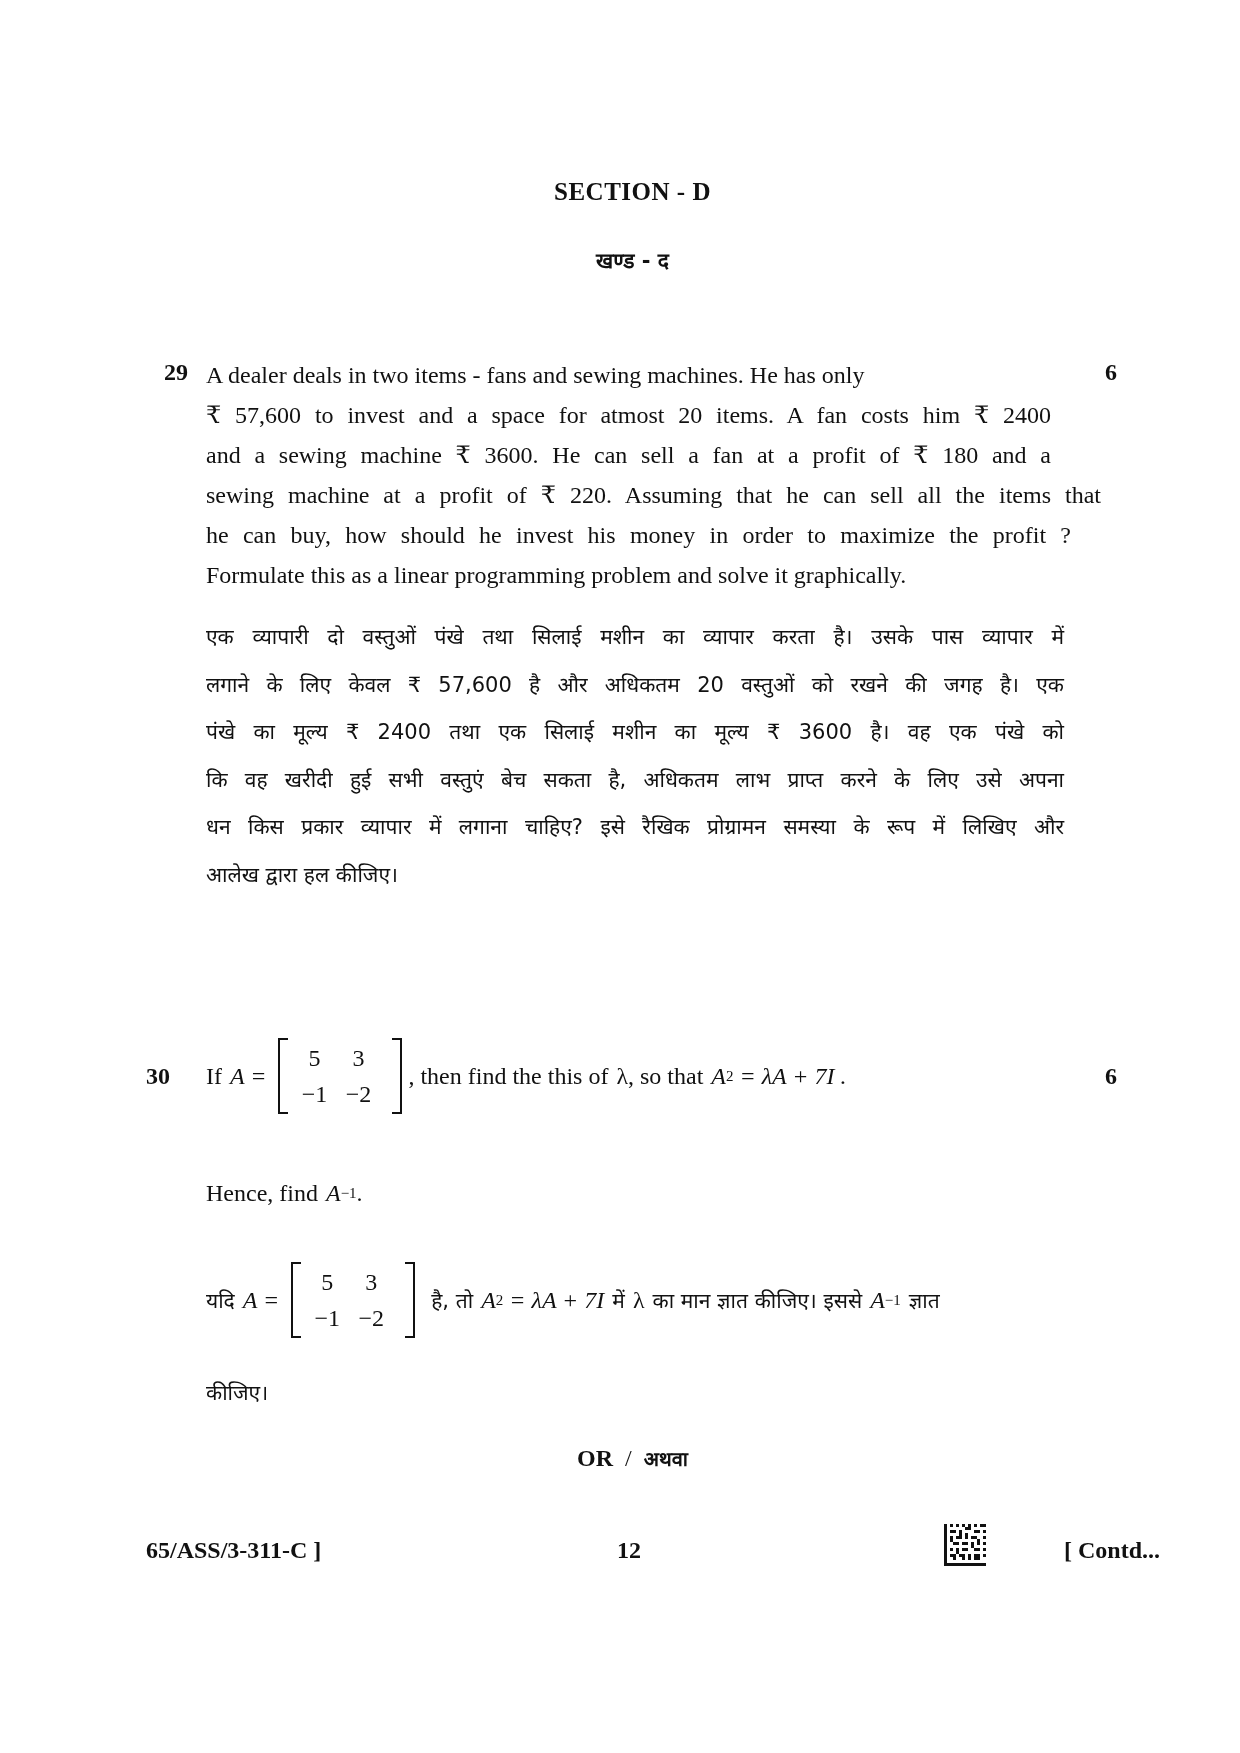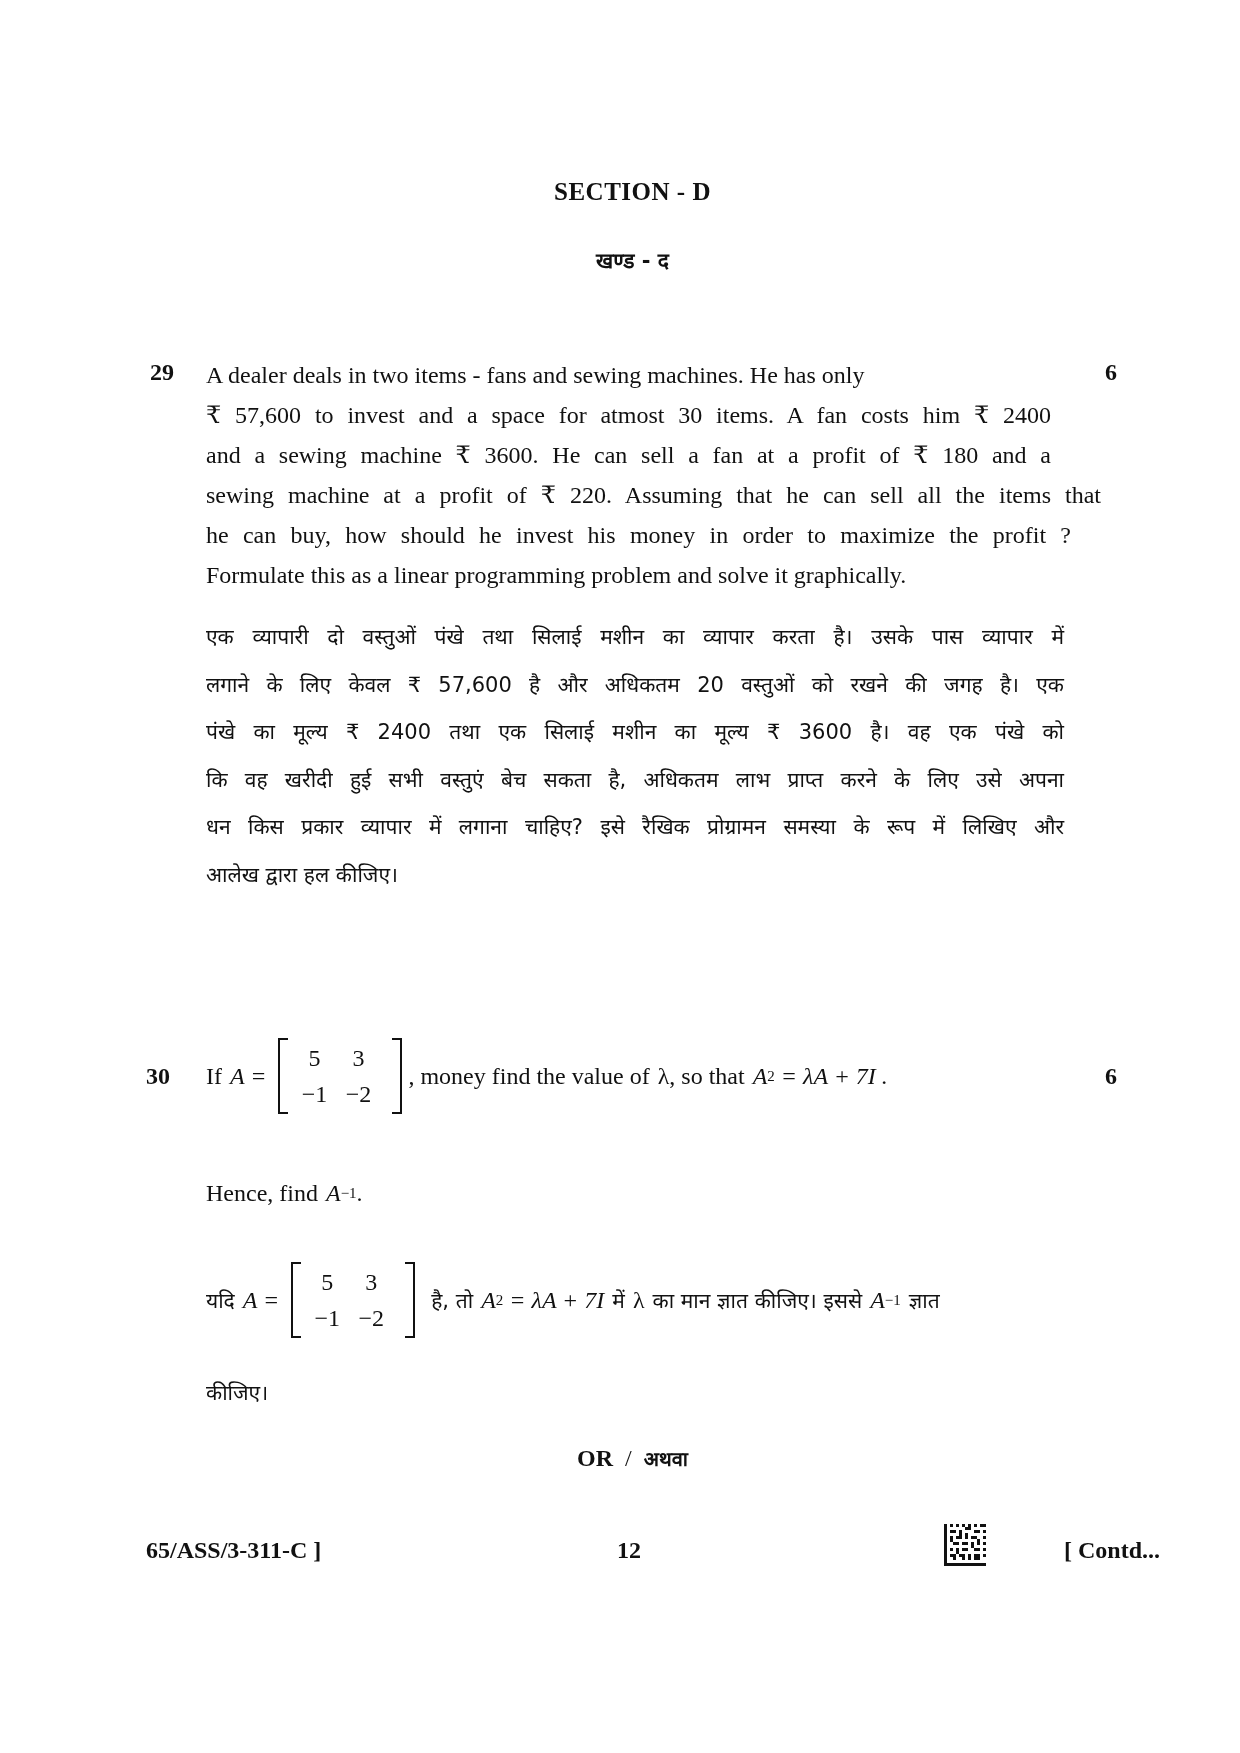--- a/index.html
+++ b/index.html
@@ -33,26 +33,26 @@
           repeating-linear-gradient(90deg, #111 0 4px, #fff 4px 7px),
           #fff; }
   sup { font-size: 15px; }
 </style>
 </head>
 <body>
 
 <div class="abs section-title">SECTION - D</div>
 <div class="abs section-hindi">खण्ड - द</div>
 
-<div class="abs qnum" style="top:359px; left:150px;">29</div>
+<div class="abs qnum" style="top:359px; left:164px;">29</div>
 <div class="abs marks" style="top:359px;">6</div>
 
 <div class="abs para" style="top:355px;">
   <div class="line" style="text-align-last:left; width:770px;">A dealer deals in two items - fans and sewing machines. He has only</div>
-  <div class="line" style="width:845px;">₹ 57,600 to invest and a space for atmost 30 items. A fan costs him ₹ 2400</div>
+  <div class="line" style="width:845px;">₹ 57,600 to invest and a space for atmost 20 items. A fan costs him ₹ 2400</div>
   <div class="line" style="width:845px;">and a sewing machine ₹ 3600. He can sell a fan at a profit of ₹ 180 and a</div>
   <div class="line">sewing machine at a profit of ₹ 220. Assuming that he can sell all the items that</div>
   <div class="line" style="width:865px;">he can buy, how should he invest his money in order to maximize the profit ?</div>
   <div class="line last">Formulate this as a linear programming problem and solve it graphically.</div>
 </div>
 
 <div class="abs para hindi" style="top:614px; width:858px;">
   <div class="line">एक व्यापारी दो वस्तुओं पंखे तथा सिलाई मशीन का व्यापार करता है। उसके पास व्यापार में</div>
   <div class="line">लगाने के लिए केवल ₹ 57,600 है और अधिकतम 20 वस्तुओं को रखने की जगह है। एक</div>
   <div class="line">पंखे का मूल्य ₹ 2400 तथा एक सिलाई मशीन का मूल्य ₹ 3600 है। वह एक पंखे को</div>
@@ -70,21 +70,21 @@
   <span class="matrix">
     <span class="bracket l"></span>
     <span class="mgrid">
       <span>5</span>
       <span>3</span>
       <span>−1</span>
       <span>−2</span>
     </span>
     <span class="bracket r"></span>
   </span>
-  <span style="margin-left:-10px">, money find the value of</span>
+  <span style="margin-left:-10px">, then find the this of</span>
   <span style="margin-right:0">λ</span>
   <span>, so that</span>
   <span class="math" style="margin-right:0">A</span>
     <sup style="margin-right:6px">2</sup>
   <span class="math">= λA + 7I .</span>
 </div>
 
 <div class="abs qline" style="top:1180px; left:206px;">
   <span>Hence, find</span>
   <span class="math" style="margin-right:0">A</span>

